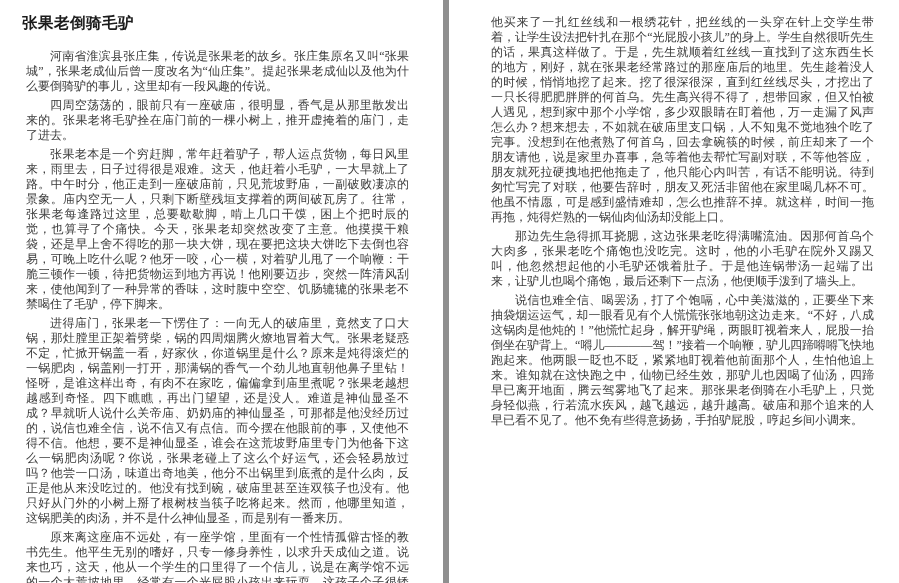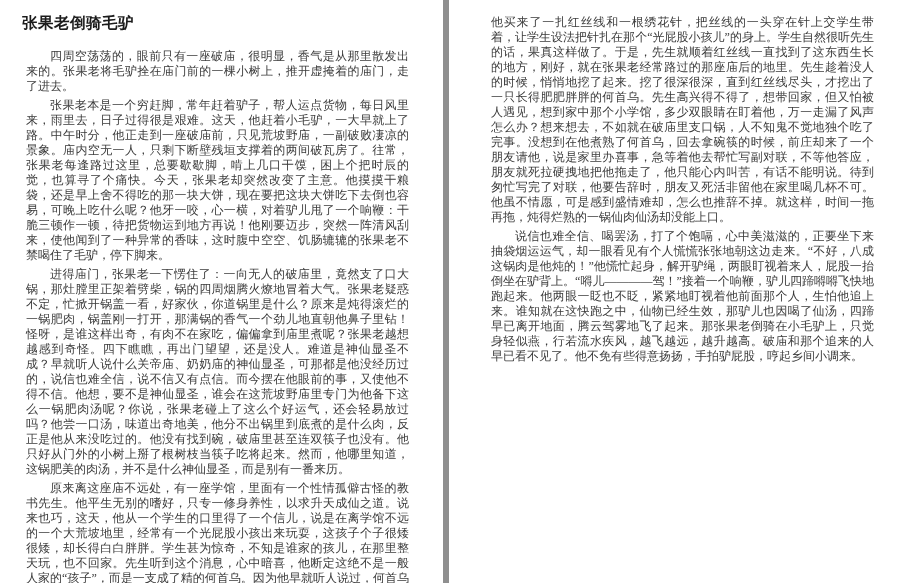--- a/index.html
+++ b/index.html
@@ -58,26 +58,28 @@
   }
 </style>
 </head>
 <body>
 
 <div class="viewer">
 
   <div class="page page-left">
     <h1 class="doc-title">张果老倒骑毛驴</h1>
 
+    <p class="para indent">河南省淮滨县张庄集，传说是张果老的故乡。张庄集原名又叫“张果城”，张果老成仙后曾一度改名为“仙庄集”。提起张果老成仙以及他为什么要倒骑驴的事儿，这里却有一段风趣的传说。</p>
     <p class="para indent">四周空荡荡的，眼前只有一座破庙，很明显，香气是从那里散发出来的。张果老将毛驴拴在庙门前的一棵小树上，推开虚掩着的庙门，走了进去。</p>
     <p class="para indent">张果老本是一个穷赶脚，常年赶着驴子，帮人运点货物，每日风里来，雨里去，日子过得很是艰难。这天，他赶着小毛驴，一大早就上了路。中午时分，他正走到一座破庙前，只见荒坡野庙，一副破败凄凉的景象。庙内空无一人，只剩下断壁残垣支撑着的两间破瓦房了。往常，张果老每逢路过这里，总要歇歇脚，啃上几口干馍，困上个把时辰的觉，也算寻了个痛快。今天，张果老却突然改变了主意。他摸摸干粮袋，还是早上舍不得吃的那一块大饼，现在要把这块大饼吃下去倒也容易，可晚上吃什么呢？他牙一咬，心一横，对着驴儿甩了一个响鞭：干脆三顿作一顿，待把货物运到地方再说！他刚要迈步，突然一阵清风刮来，使他闻到了一种异常的香味，这时腹中空空、饥肠辘辘的张果老不禁喝住了毛驴，停下脚来。</p>
     <p class="para indent">进得庙门，张果老一下愣住了：一向无人的破庙里，竟然支了口大锅，那灶膛里正架着劈柴，锅的四周烟腾火燎地冒着大气。张果老疑惑不定，忙掀开锅盖一看，好家伙，你道锅里是什么？原来是炖得滚烂的一锅肥肉，锅盖刚一打开，那满锅的香气一个劲儿地直朝他鼻子里钻！怪呀，是谁这样出奇，有肉不在家吃，偏偏拿到庙里煮呢？张果老越想越感到奇怪。四下瞧瞧，再出门望望，还是没人。难道是神仙显圣不成？早就听人说什么关帝庙、奶奶庙的神仙显圣，可那都是他没经历过的，说信也难全信，说不信又有点信。而今摆在他眼前的事，又使他不得不信。他想，要不是神仙显圣，谁会在这荒坡野庙里专门为他备下这么一锅肥肉汤呢？你说，张果老碰上了这么个好运气，还会轻易放过吗？他尝一口汤，味道出奇地美，他分不出锅里到底煮的是什么肉，反正是他从来没吃过的。他没有找到碗，破庙里甚至连双筷子也没有。他只好从门外的小树上掰了根树枝当筷子吃将起来。然而，他哪里知道，这锅肥美的肉汤，并不是什么神仙显圣，而是别有一番来历。</p>
     <p class="para indent">原来离这座庙不远处，有一座学馆，里面有一个性情孤僻古怪的教书先生。他平生无别的嗜好，只专一修身养性，以求升天成仙之道。说来也巧，这天，他从一个学生的口里得了一个信儿，说是在离学馆不远的一个大荒坡地里，经常有一个光屁股小孩出来玩耍，这孩子个子很矮很矮，却长得白白胖胖。学生甚为惊奇，不知是谁家的孩儿，在那里整天玩，也不回家。先生听到这个消息，心中暗喜，他断定这绝不是一般人家的“孩子”，而是一支成了精的何首乌。因为他早就听人说过，何首乌在地下生长千年以后，就会变成人形，出来走动，而这种何首乌乃是稀有珍宝，天下难得，谁能吃到这种何首乌的肉，谁就可以超凡成仙。他早就梦想得到这样一种宝贝，不料却是在今天。这先生平素修身有道，养性有法，各门经典，无不精通。他既然无时无刻都在想着能获得何首乌，自然也就有一套捕捉的方法。</p>
   </div>
 
   <div class="page-divider"></div>
 
   <div class="page page-right">
     <p class="para">他买来了一扎红丝线和一根绣花针，把丝线的一头穿在针上交学生带着，让学生设法把针扎在那个“光屁股小孩儿”的身上。学生自然很听先生的话，果真这样做了。于是，先生就顺着红丝线一直找到了这东西生长的地方，刚好，就在张果老经常路过的那座庙后的地里。先生趁着没人的时候，悄悄地挖了起来。挖了很深很深，直到红丝线尽头，才挖出了一只长得肥肥胖胖的何首乌。先生高兴得不得了，想带回家，但又怕被人遇见，想到家中那个小学馆，多少双眼睛在盯着他，万一走漏了风声怎么办？想来想去，不如就在破庙里支口锅，人不知鬼不觉地独个吃了完事。没想到在他煮熟了何首乌，回去拿碗筷的时候，前庄却来了一个朋友请他，说是家里办喜事，急等着他去帮忙写副对联，不等他答应，朋友就死拉硬拽地把他拖走了，他只能心内叫苦，有话不能明说。待到匆忙写完了对联，他要告辞时，朋友又死活非留他在家里喝几杯不可。他虽不情愿，可是感到盛情难却，怎么也推辞不掉。就这样，时间一拖再拖，炖得烂熟的一锅仙肉仙汤却没能上口。</p>
+    <p class="para indent">那边先生急得抓耳挠腮，这边张果老吃得满嘴流油。因那何首乌个大肉多，张果老吃个痛饱也没吃完。这时，他的小毛驴在院外又踢又叫，他忽然想起他的小毛驴还饿着肚子。于是他连锅带汤一起端了出来，让驴儿也喝个痛饱，最后还剩下一点汤，他便顺手泼到了墙头上。</p>
     <p class="para indent">说信也难全信、喝罢汤，打了个饱嗝，心中美滋滋的，正要坐下来抽袋烟运运气，却一眼看见有个人慌慌张张地朝这边走来。“不好，八成这锅肉是他炖的！”他慌忙起身，解开驴绳，两眼盯视着来人，屁股一抬倒坐在驴背上。“嘚儿————驾！”接着一个响鞭，驴儿四蹄嘚嘚飞快地跑起来。他两眼一眨也不眨，紧紧地盯视着他前面那个人，生怕他追上来。谁知就在这快跑之中，仙物已经生效，那驴儿也因喝了仙汤，四蹄早已离开地面，腾云驾雾地飞了起来。那张果老倒骑在小毛驴上，只觉身轻似燕，行若流水疾风，越飞越远，越升越高。破庙和那个追来的人早已看不见了。他不免有些得意扬扬，手拍驴屁股，哼起乡间小调来。</p>
   </div>
 
 </div>
 
 </body></html>

